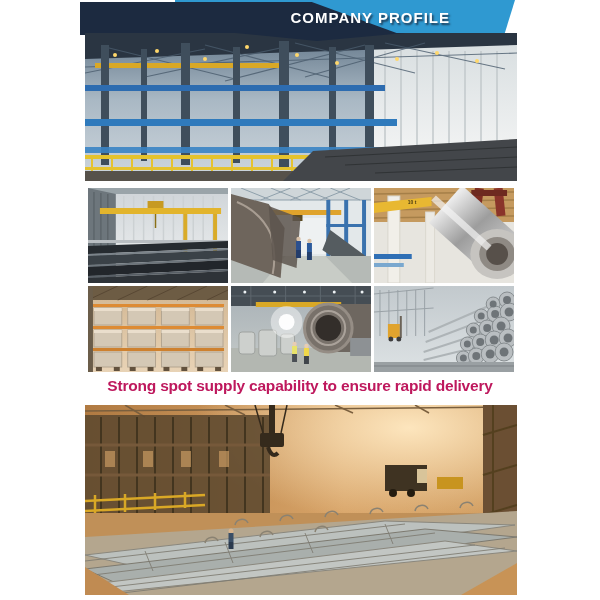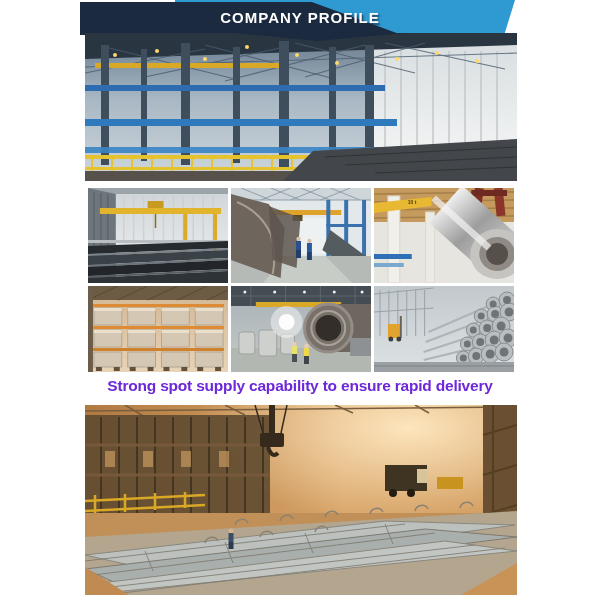--- a/index.html
+++ b/index.html
@@ -4,33 +4,33 @@
 <style>
   html,body{margin:0;padding:0;background:#ffffff;}
   .page{position:relative;width:600px;height:600px;background:#ffffff;overflow:hidden;
         font-family:"Liberation Sans",sans-serif;}
   
   .banner{position:absolute;left:0;top:0;width:600px;height:42px;}
   .banner-blue{position:absolute;left:175px;top:0;width:340px;height:33px;
                clip-path:polygon(0 0,100% 0,97% 100%,0 100%);}
   .banner-navy{position:absolute;left:80px;top:2px;width:322px;height:33px;
                clip-path:polygon(0 0,72% 0,100% 100%,0 100%);}
-  .banner-title{position:absolute;left:150px;top:9px;width:300px;text-align:center;
+  .banner-title{position:absolute;left:150px;top:9px;width:300px;text-align:right;
                 color:#ffffff;font-size:15px;font-weight:700;letter-spacing:1px;
                 text-shadow:1.5px 1.5px 2px rgba(27,42,64,.85);}
   
   .hero-photo{position:absolute;left:85px;top:33px;width:432px;height:148px;overflow:hidden;}
   .photo-grid{position:absolute;left:88px;top:188px;width:426px;
               display:grid;grid-template-columns:140px 140px 140px;
               grid-template-rows:95px 86px;gap:3px;}
   .grid-cell{overflow:hidden;}
   .grid-cell svg,.hero-photo svg,.footer-photo svg{display:block;width:100%;height:100%;}
   
   .caption{position:absolute;left:0;top:377px;width:600px;text-align:center;
-           font-size:15.5px;font-weight:700;color:#6d28d9;letter-spacing:-0.2px;}
+           font-size:15.5px;font-weight:700;color:#be185d;letter-spacing:-0.2px;}
   
   .footer-photo{position:absolute;left:85px;top:405px;width:432px;height:190px;overflow:hidden;}
 </style>
 </head>
 <body>
 
 <div class="page">
 
   <div class="banner">
     <div class="banner-blue" style="background:#2f99d1;"></div>

